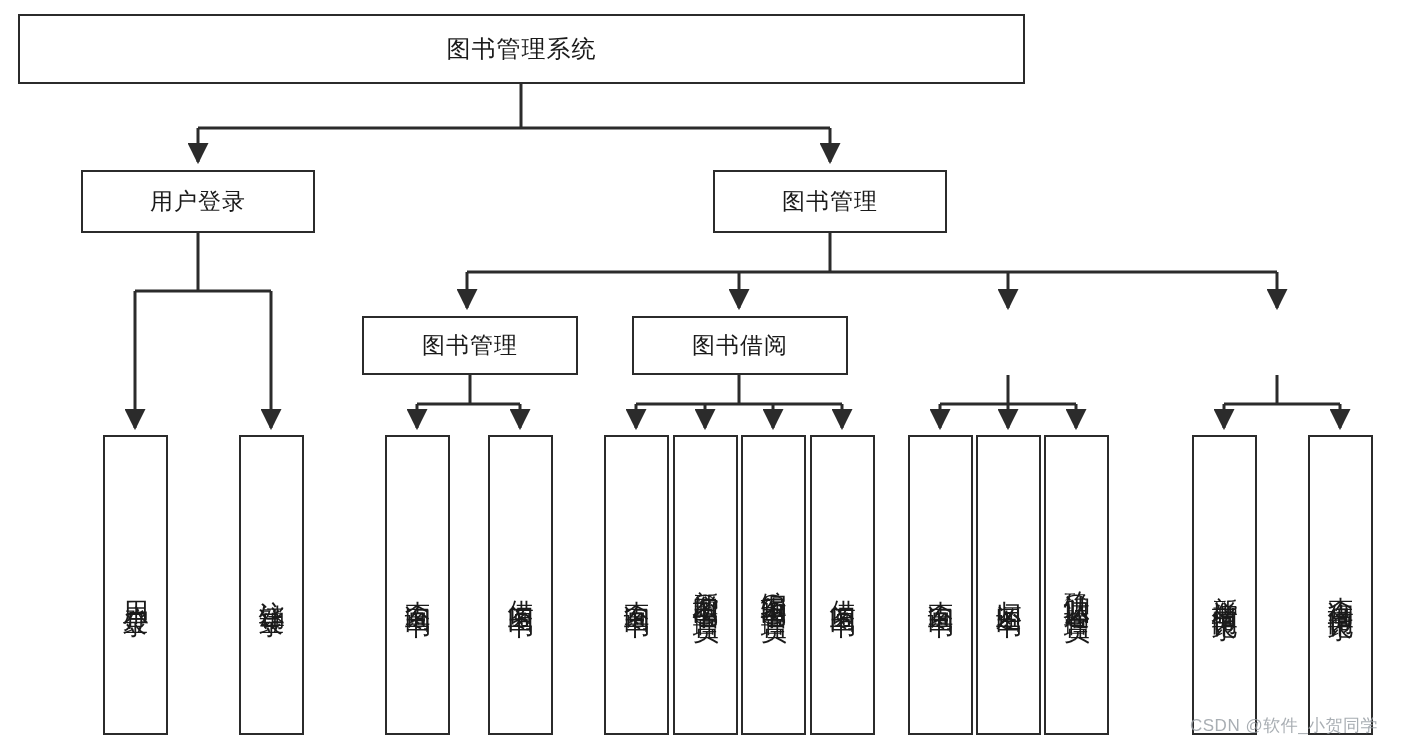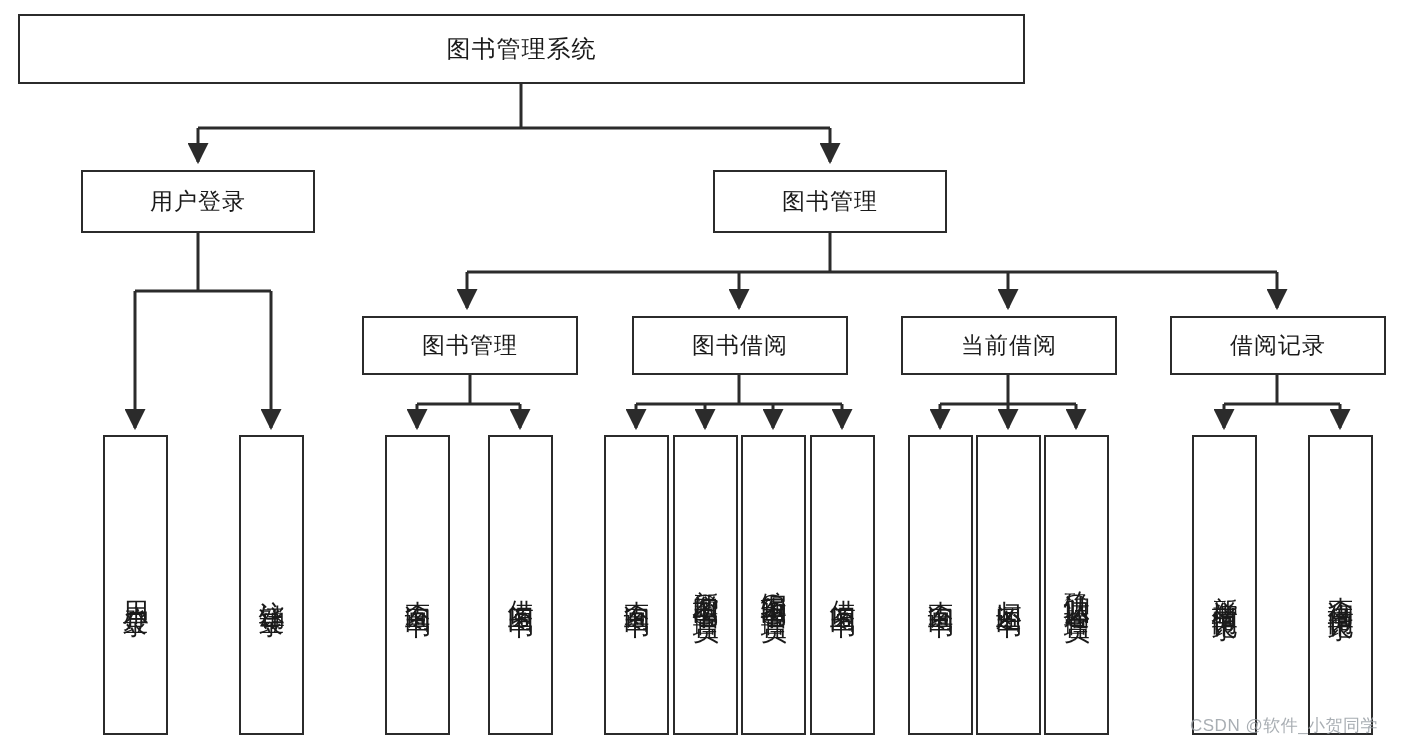--- a/index.html
+++ b/index.html
@@ -124,22 +124,20 @@
     </g>
   </svg>
 
   <div class="node h root" style="left:18px;top:14px;width:1007px;height:70px;">图书管理系统</div>
 
   <div class="node h" style="left:81px;top:170px;width:234px;height:63px;">用户登录</div>
   <div class="node h" style="left:713px;top:170px;width:234px;height:63px;">图书管理</div>
 
   <div class="node h" style="left:362px;top:316px;width:216px;height:59px;">图书管理</div>
   <div class="node h" style="left:632px;top:316px;width:216px;height:59px;text-align:center;">图书借阅</div>
-  <div class="node h" style="left:901px;top:316px;width:216px;height:59px;">当前借阅</div>
-  <div class="node h" style="left:1170px;top:316px;width:216px;height:59px;">借阅记录</div>
 
   <div class="node v" style="left:103px;top:435px;width:65px;height:300px;">
     <span>用户登录</span>
   </div>
   <div class="node v" style="left:239px;top:435px;width:65px;height:300px;">
     <span>注销登录</span>
   </div>
 
   <div class="node v" style="left:385px;top:435px;width:65px;height:300px;">
     <span>查询图书</span>

